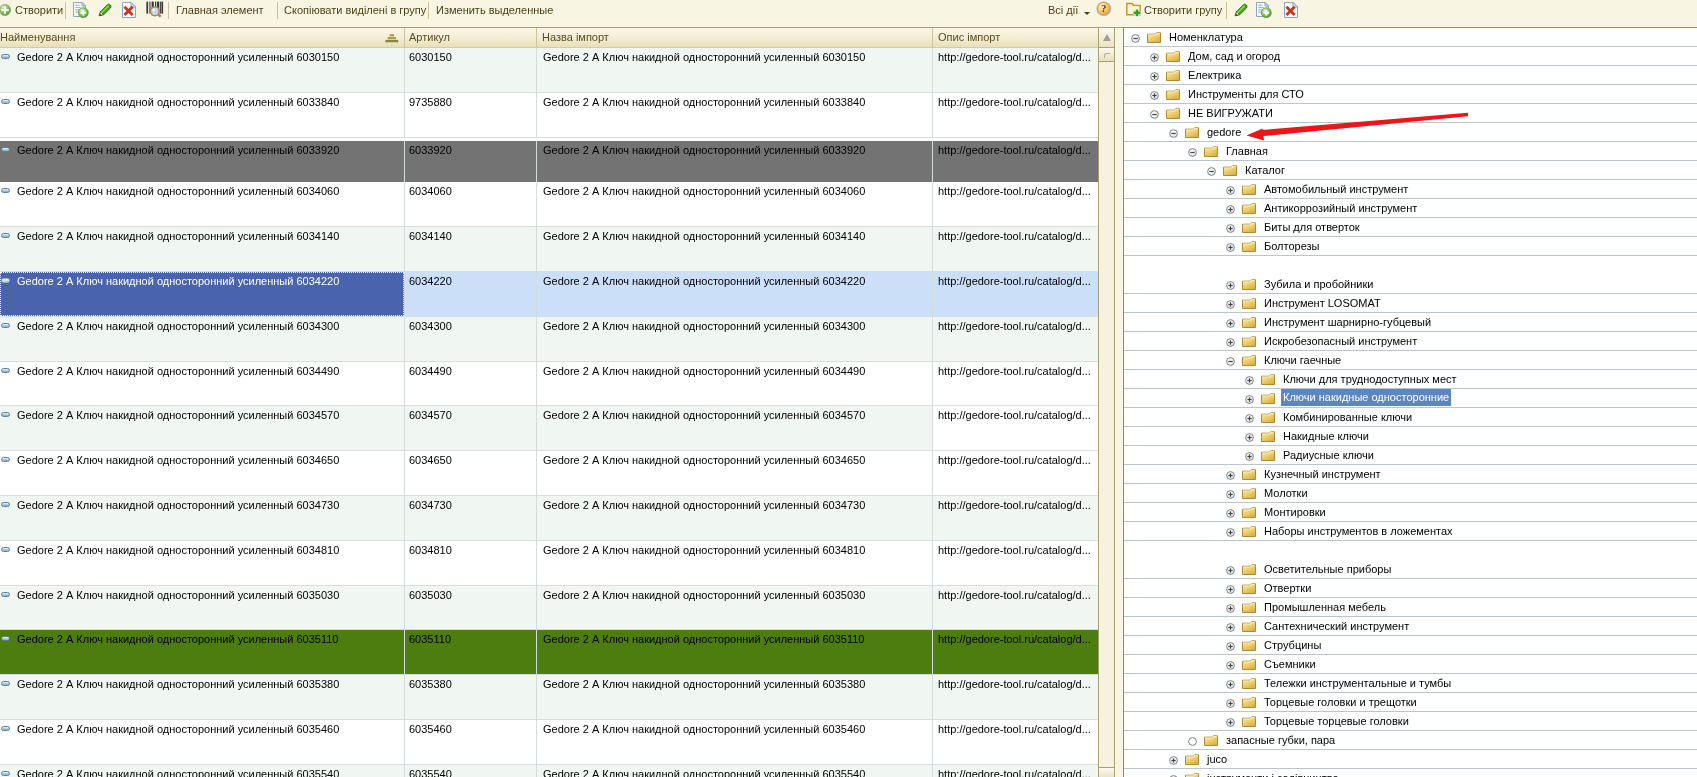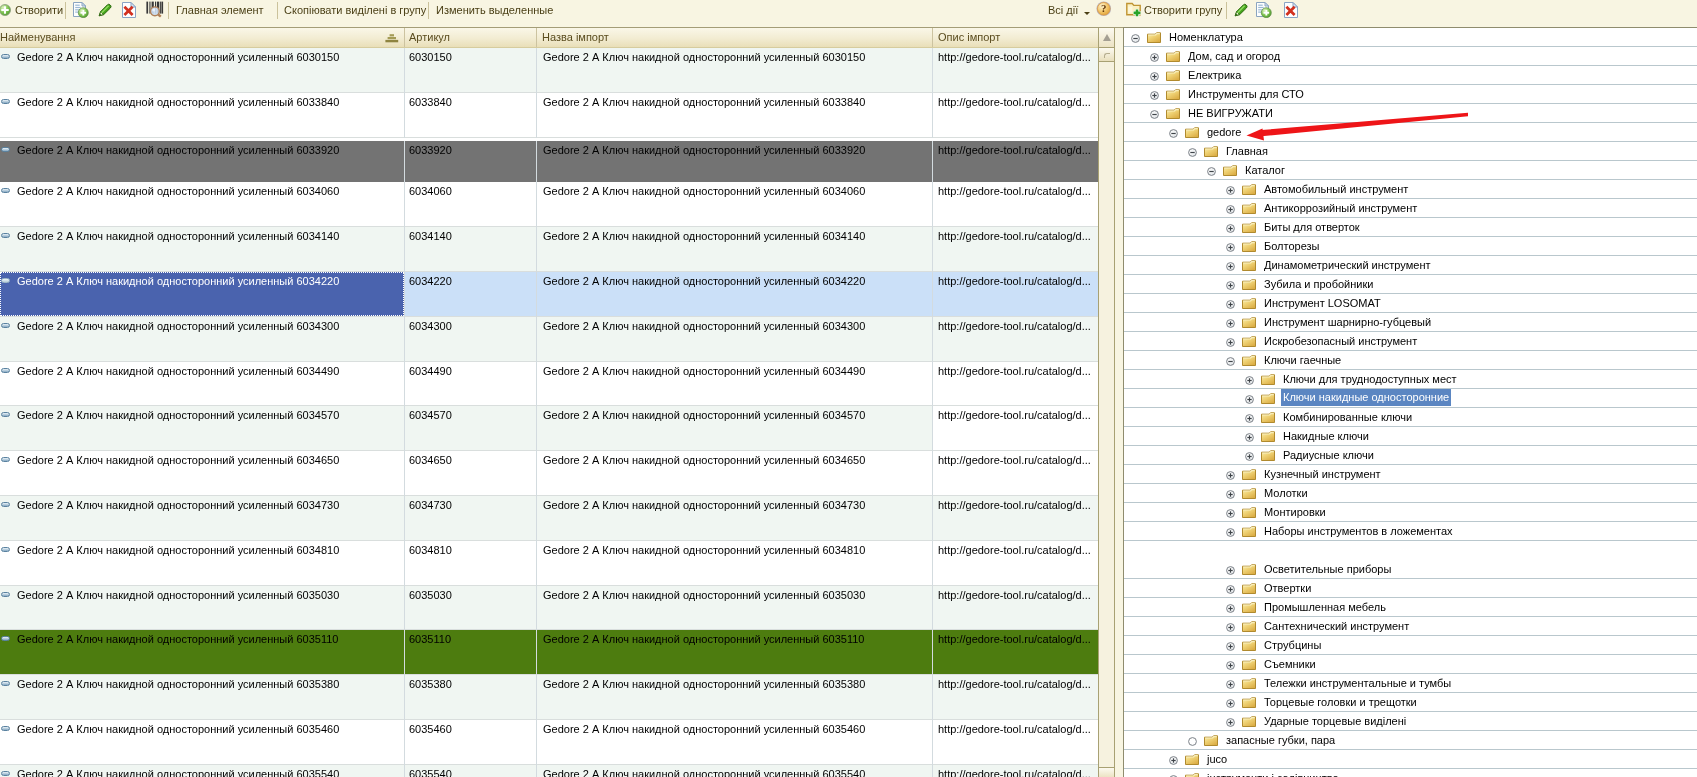--- a/index.html
+++ b/index.html
@@ -157,21 +157,21 @@
 <div class="gcell" style="left:543px;width:386px">Gedore 2 А Ключ накидной односторонний усиленный 6030150</div>
 <div class="gcell" style="left:938px;width:158px">http://gedore-tool.ru/catalog/d...</div>
 </div>
 <div class="abs" style="left:0;top:64.8px;width:1098px;height:44.8px;background:#ffffff">
 <div class="abs" style="left:0;top:43.8px;width:1098px;height:1px;background:#d9dedd"></div>
 <div class="abs" style="left:404px;top:0;width:1px;height:44.8px;background:#d3dbdf"></div>
 <div class="abs" style="left:536px;top:0;width:1px;height:44.8px;background:#d3dbdf"></div>
 <div class="abs" style="left:932px;top:0;width:1px;height:44.8px;background:#d3dbdf"></div>
 <div class="abs" style="left:1px;top:6px;width:9px;height:5px;border-radius:2.5px;background:linear-gradient(#eaf3f8,#86a8c2);border:1px solid #5a82a0;box-sizing:border-box"></div>
 <div class="gcell" style="left:17px;width:384px;color:#000">Gedore 2 А Ключ накидной односторонний усиленный 6033840</div>
-<div class="gcell" style="left:409px;width:120px">6033840</div>
+<div class="gcell" style="left:409px;width:120px">9735880</div>
 <div class="gcell" style="left:543px;width:386px">Gedore 2 А Ключ накидной односторонний усиленный 6033840</div>
 <div class="gcell" style="left:938px;width:158px">http://gedore-tool.ru/catalog/d...</div>
 </div>
 <div class="abs" style="left:0;top:113px;width:1098px;height:44.8px;background:#737373">
 <div class="abs" style="left:0;top:43.8px;width:1098px;height:1px;background:#d9dedd"></div>
 <div class="abs" style="left:404px;top:0;width:1px;height:44.8px;background:#d3dbdf"></div>
 <div class="abs" style="left:536px;top:0;width:1px;height:44.8px;background:#d3dbdf"></div>
 <div class="abs" style="left:932px;top:0;width:1px;height:44.8px;background:#d3dbdf"></div>
 <div class="abs" style="left:1px;top:6px;width:9px;height:5px;border-radius:2.5px;background:linear-gradient(#eaf3f8,#86a8c2);border:1px solid #5a82a0;box-sizing:border-box"></div>
 <div class="gcell" style="left:17px;width:384px;color:#000">Gedore 2 А Ключ накидной односторонний усиленный 6033920</div>
@@ -490,33 +490,20 @@
             <circle cx="4.5" cy="4.5" r="3.9" fill="url(#gexp)" stroke="#7b8187" stroke-width="1"></circle>
             <path d="M2.3 4.5 h4.4" stroke="#3f4449" stroke-width="1.15"></path>
             <path d="M4.5 2.3 v4.4" stroke="#3f4449" stroke-width="1.15"></path>
           </svg></div>
 <div class="abs" style="left:118px;top:3px"><svg width="14" height="13" viewBox="0 0 14 13" style="">
             <path d="M0.5 3.2 L0.5 11.5 H13.5 V1.8 L9.5 1.8 L8.3 3.2 Z" fill="url(#gfold)" stroke="#b08a2e" stroke-width="1"></path>
             <path d="M1.2 4.0 L8.6 4.0 L9.8 2.6 L12.8 2.6" fill="none" stroke="#f8eebc" stroke-width="1.2"></path>
           </svg></div>
 <div class="tlabel" style="left:140px">Болторезы</div>
 </div>
-<div class="abs" style="left:0;top:228px;width:573px;height:19px">
-<div class="abs" style="left:0;top:18px;width:573px;height:1px;background:#b9c7cd"></div>
-<div class="abs" style="left:102px;top:5px"><svg width="9" height="9" viewBox="0 0 9 9" style="">
-            <circle cx="4.5" cy="4.5" r="3.9" fill="url(#gexp)" stroke="#7b8187" stroke-width="1"></circle>
-            <path d="M2.3 4.5 h4.4" stroke="#3f4449" stroke-width="1.15"></path>
-            <path d="M4.5 2.3 v4.4" stroke="#3f4449" stroke-width="1.15"></path>
-          </svg></div>
-<div class="abs" style="left:118px;top:3px"><svg width="14" height="13" viewBox="0 0 14 13" style="">
-            <path d="M0.5 3.2 L0.5 11.5 H13.5 V1.8 L9.5 1.8 L8.3 3.2 Z" fill="url(#gfold)" stroke="#b08a2e" stroke-width="1"></path>
-            <path d="M1.2 4.0 L8.6 4.0 L9.8 2.6 L12.8 2.6" fill="none" stroke="#f8eebc" stroke-width="1.2"></path>
-          </svg></div>
-<div class="tlabel" style="left:140px">Динамометрический инструмент</div>
-</div>
 <div class="abs" style="left:0;top:247px;width:573px;height:19px">
 <div class="abs" style="left:0;top:18px;width:573px;height:1px;background:#b9c7cd"></div>
 <div class="abs" style="left:102px;top:5px"><svg width="9" height="9" viewBox="0 0 9 9" style="">
             <circle cx="4.5" cy="4.5" r="3.9" fill="url(#gexp)" stroke="#7b8187" stroke-width="1"></circle>
             <path d="M2.3 4.5 h4.4" stroke="#3f4449" stroke-width="1.15"></path>
             <path d="M4.5 2.3 v4.4" stroke="#3f4449" stroke-width="1.15"></path>
           </svg></div>
 <div class="abs" style="left:118px;top:3px"><svg width="14" height="13" viewBox="0 0 14 13" style="">
             <path d="M0.5 3.2 L0.5 11.5 H13.5 V1.8 L9.5 1.8 L8.3 3.2 Z" fill="url(#gfold)" stroke="#b08a2e" stroke-width="1"></path>
             <path d="M1.2 4.0 L8.6 4.0 L9.8 2.6 L12.8 2.6" fill="none" stroke="#f8eebc" stroke-width="1.2"></path>
@@ -799,21 +786,21 @@
 <div class="abs" style="left:0;top:18px;width:573px;height:1px;background:#b9c7cd"></div>
 <div class="abs" style="left:102px;top:5px"><svg width="9" height="9" viewBox="0 0 9 9" style="">
             <circle cx="4.5" cy="4.5" r="3.9" fill="url(#gexp)" stroke="#7b8187" stroke-width="1"></circle>
             <path d="M2.3 4.5 h4.4" stroke="#3f4449" stroke-width="1.15"></path>
             <path d="M4.5 2.3 v4.4" stroke="#3f4449" stroke-width="1.15"></path>
           </svg></div>
 <div class="abs" style="left:118px;top:3px"><svg width="14" height="13" viewBox="0 0 14 13" style="">
             <path d="M0.5 3.2 L0.5 11.5 H13.5 V1.8 L9.5 1.8 L8.3 3.2 Z" fill="url(#gfold)" stroke="#b08a2e" stroke-width="1"></path>
             <path d="M1.2 4.0 L8.6 4.0 L9.8 2.6 L12.8 2.6" fill="none" stroke="#f8eebc" stroke-width="1.2"></path>
           </svg></div>
-<div class="tlabel" style="left:140px">Ударные торцевые виділені</div>
+<div class="tlabel" style="left:140px">Торцевые торцевые головки</div>
 </div>
 <div class="abs" style="left:0;top:703px;width:573px;height:19px">
 <div class="abs" style="left:0;top:18px;width:573px;height:1px;background:#b9c7cd"></div>
 <div class="abs" style="left:64px;top:5px"><svg width="9" height="9" viewBox="0 0 9 9" style="">
             <circle cx="4.5" cy="4.5" r="3.9" fill="#fff" stroke="#7b8187" stroke-width="1"></circle>
           </svg></div>
 <div class="abs" style="left:80px;top:3px"><svg width="14" height="13" viewBox="0 0 14 13" style="">
             <path d="M0.5 3.2 L0.5 11.5 H13.5 V1.8 L9.5 1.8 L8.3 3.2 Z" fill="url(#gfold)" stroke="#b08a2e" stroke-width="1"></path>
             <path d="M1.2 4.0 L8.6 4.0 L9.8 2.6 L12.8 2.6" fill="none" stroke="#f8eebc" stroke-width="1.2"></path>
           </svg></div>

